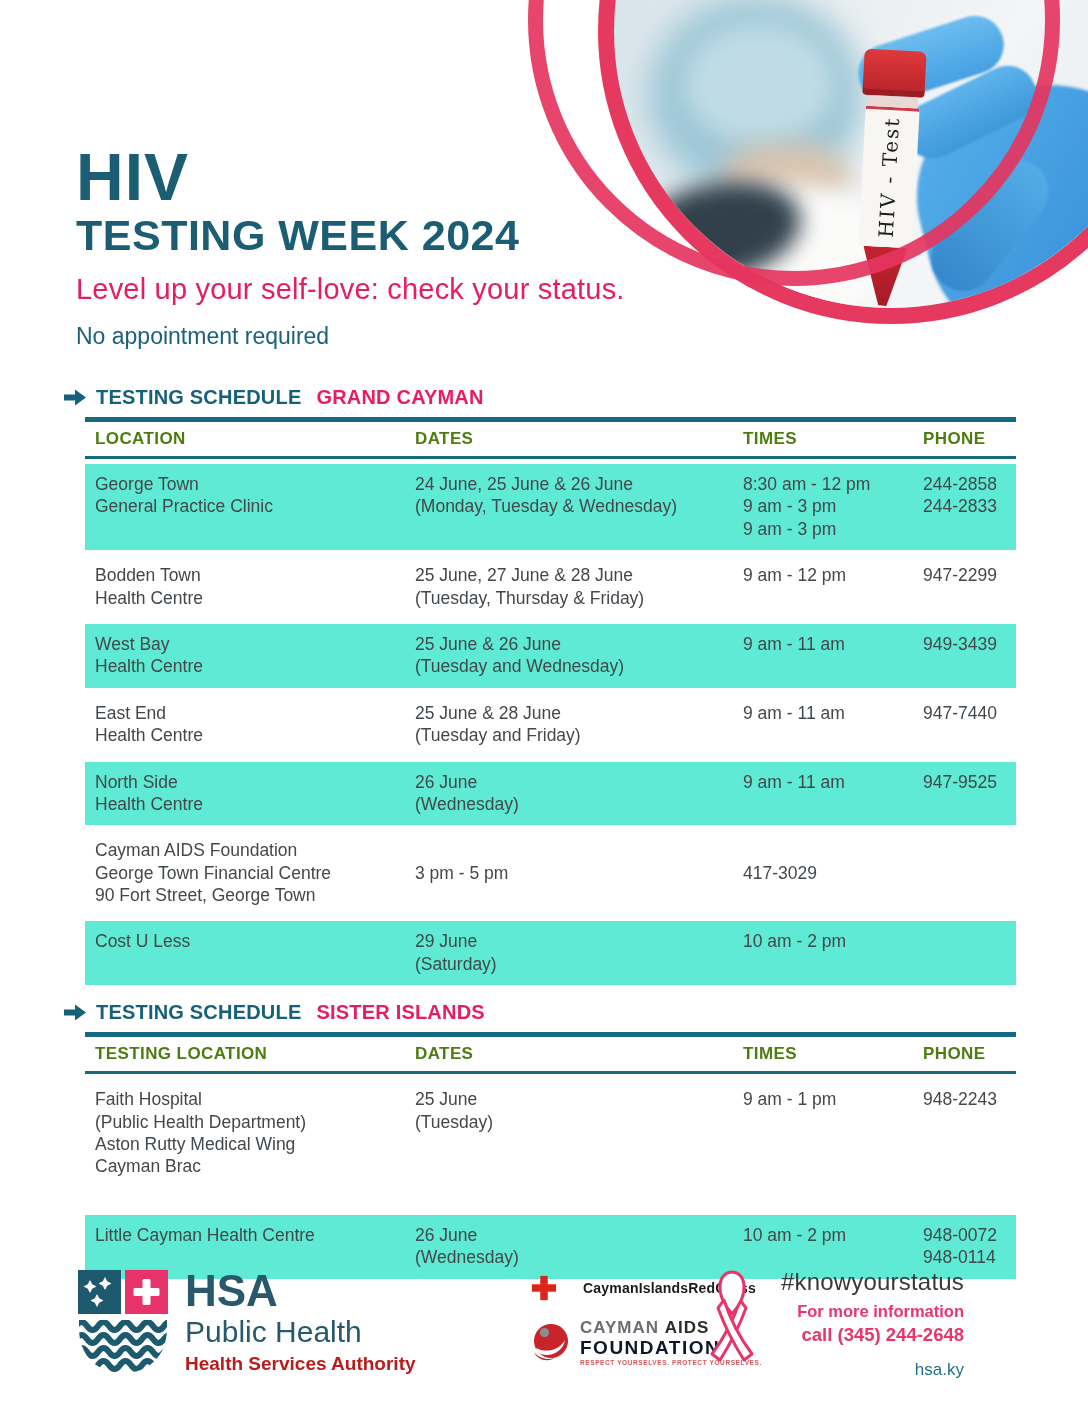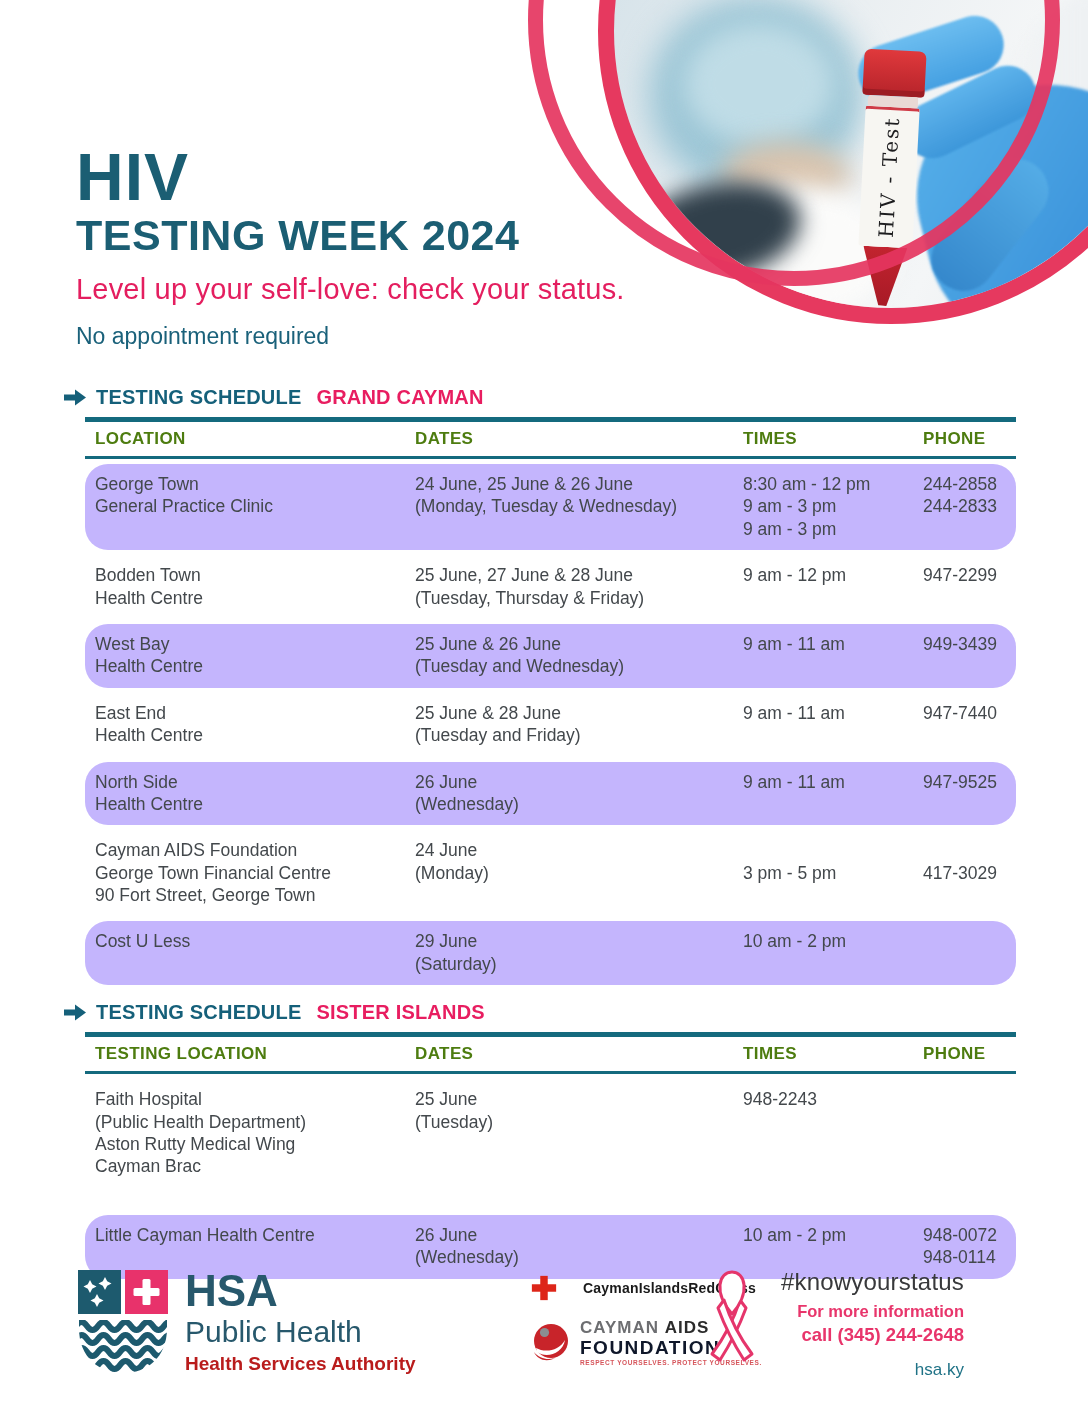--- a/index.html
+++ b/index.html
@@ -58,21 +58,21 @@
   .sec-heading .h-highlight { font-size:20px; font-weight:700; color:#e81d60; letter-spacing:0.2px; margin-left:6px; }
   .sched-table { margin-left:21px; width:931px; }
   .thead {
     display:grid; grid-template-columns:320px 328px 180px 1fr;
     border-top:5px solid #146a7e; border-bottom:3px solid #146a7e;
     padding:7px 0;
   }
   .thead .hcell { padding:0 10px; font-size:17px; font-weight:700; color:#4d7c0f; letter-spacing:0.4px; }
   .tbody { margin-top:5px; }
   .trow { display:grid; grid-template-columns:320px 328px 180px 1fr; margin-bottom:5px; background:transparent; }
-  .trow.shaded { background:#c4b5fd;border-radius:23px; }
+  .trow.shaded { background:#5eead4; }
   .trow .cell { padding:9px 10px 10px; font-size:17.5px; line-height:1.28; color:#43484c; white-space:pre-line; }
   .trow.tall .cell { padding-bottom:32px; }
   .section + .section { margin-top:16px; }
 
   
   .footer { position:absolute; left:0; top:1266px; width:1040px; height:136px; z-index:3; }
   .f-hsa { position:absolute; left:76px; top:2px; display:flex; gap:15px; align-items:flex-start; }
   .hsa-text { padding-top:2px; }
   .hsa-acronym { font-size:44px; font-weight:700; color:#27586c; line-height:0.95; }
   .hsa-division { font-size:30px; color:#27586c; margin-top:3px; }
@@ -186,22 +186,20 @@
 Health Centre</div>
       <div class="cell">26 June
 (Wednesday)</div>
       <div class="cell">9 am - 11 am</div>
       <div class="cell">947-9525</div>
     </div>
             <div class="trow">
       <div class="cell">Cayman AIDS Foundation
 George Town Financial Centre
 90 Fort Street, George Town</div>
-      <div class="cell">24 June
-(Monday)</div>
       <div class="cell">
 3 pm - 5 pm</div>
       <div class="cell">
 417-3029</div>
     </div>
             <div class="trow shaded">
       <div class="cell">Cost U Less</div>
       <div class="cell">29 June
 (Saturday)</div>
       <div class="cell">10 am - 2 pm</div>
@@ -227,20 +225,21 @@
           <div class="hcell">PHONE</div>
         </div>
         <div class="tbody">
             <div class="trow tall">
       <div class="cell">Faith Hospital
 (Public Health Department)
 Aston Rutty Medical Wing
 Cayman Brac</div>
       <div class="cell">25 June
 (Tuesday)</div>
+      <div class="cell">9 am - 1 pm</div>
       <div class="cell">948-2243</div>
     </div>
             <div class="trow shaded">
       <div class="cell">Little Cayman Health Centre</div>
       <div class="cell">26 June
 (Wednesday)</div>
       <div class="cell">10 am - 2 pm</div>
       <div class="cell">948-0072
 948-0114</div>
     </div>

